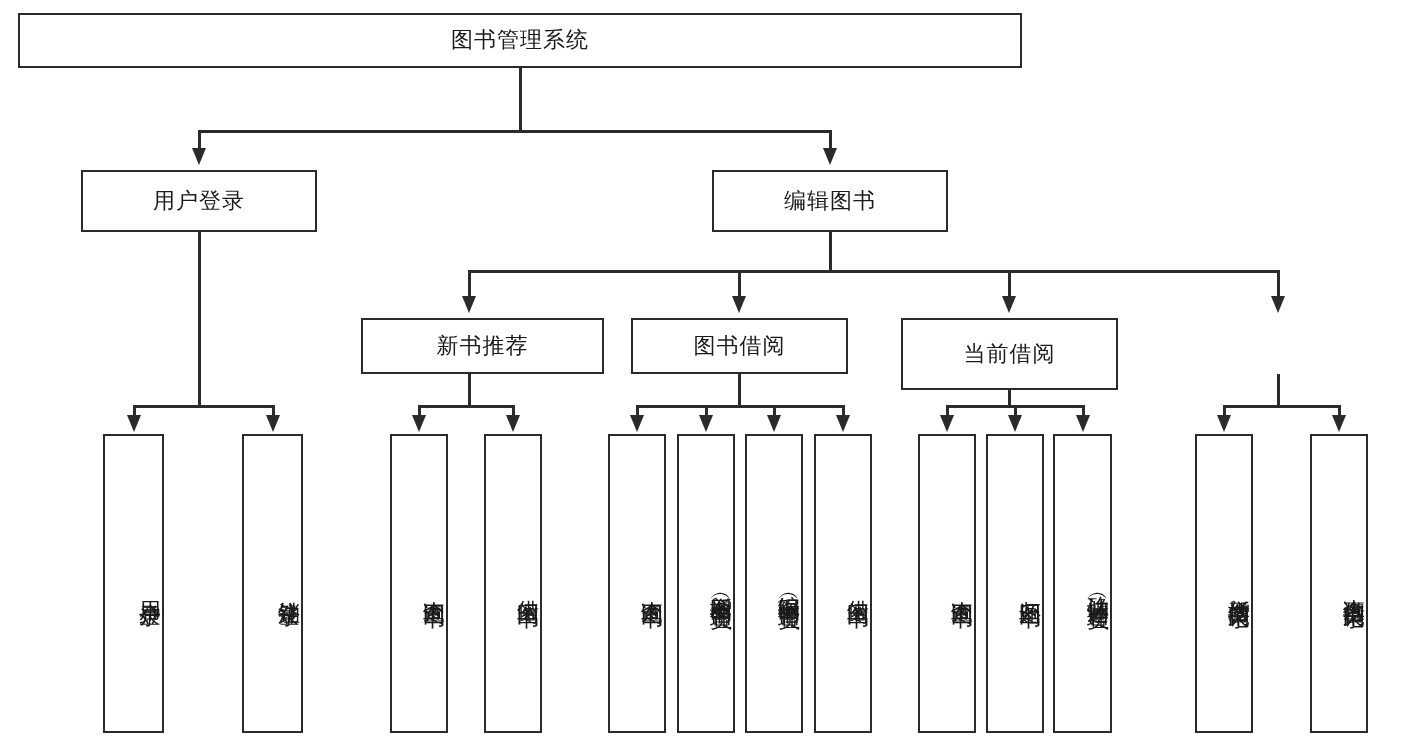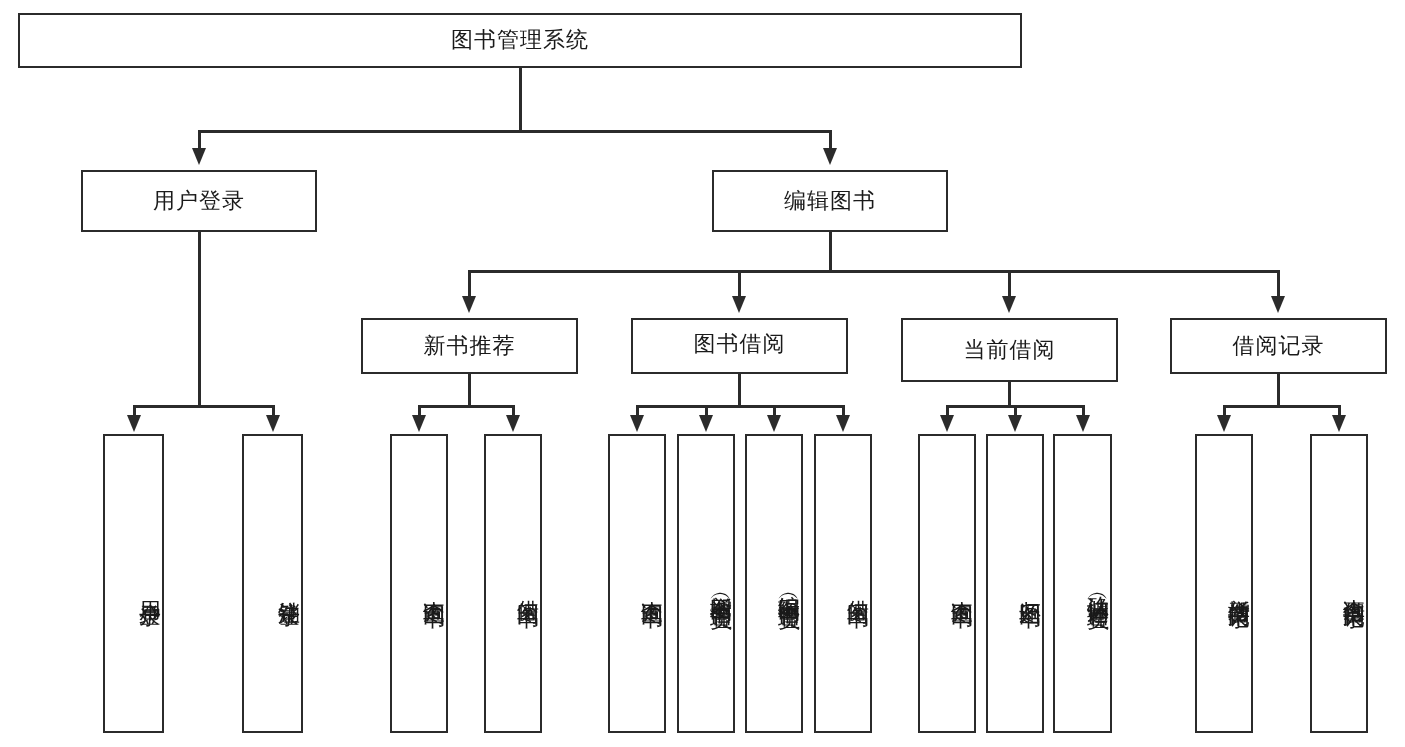--- a/index.html
+++ b/index.html
@@ -147,31 +147,28 @@
     <span>图书管理系统</span>
   </div>
 
   <div class="node horizontal" style="left:81px; top:170px; width:236px; height:62px;">
     <span>用户登录</span>
   </div>
   <div class="node horizontal" style="left:712px; top:170px; width:236px; height:62px;">
     <span>编辑图书</span>
   </div>
 
-  <div class="node horizontal" style="left:361px; top:318px; width:217px; height:56px;">
+  <div class="node horizontal" style="left:361px; top:318px; width:243px; height:56px;">
     <span>新书推荐</span>
   </div>
-  <div class="node horizontal" style="left:631px; top:318px; width:217px; height:56px;font-family:Liberation Mono, monospace;">
+  <div class="node horizontal" style="left:631px; top:318px; width:217px; height:56px;">
     <span>图书借阅</span>
   </div>
-  <div class="node horizontal" style="left:901px; top:318px; width:217px; height:64px;">
+  <div class="node horizontal" style="left:901px; top:318px; width:217px; height:72px;">
     <span>当前借阅</span>
-  </div>
-  <div class="node horizontal" style="left:1170px; top:318px; width:217px; height:56px;">
-    <span>借阅记录</span>
   </div>
 
   <div class="node vertical" style="left:103px; top:434px; width:61px; height:299px;">
     <span class="vlabel">用户登录</span>
   </div>
   <div class="node vertical" style="left:242px; top:434px; width:61px; height:299px;">
     <span class="vlabel">注销登录</span>
   </div>
   <div class="node vertical" style="left:390px; top:434px; width:58px; height:299px;">
     <span class="vlabel">查询图书</span>

